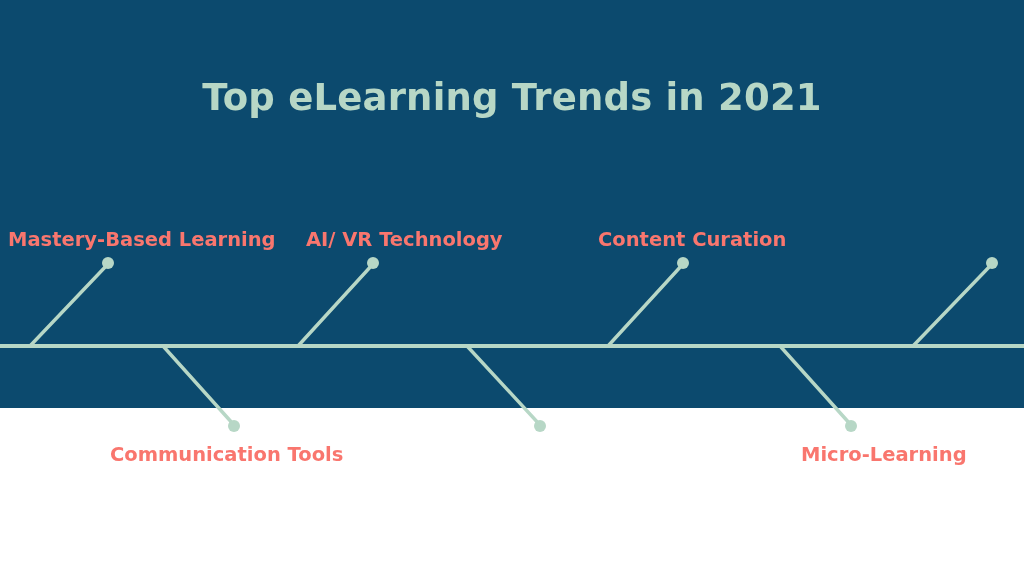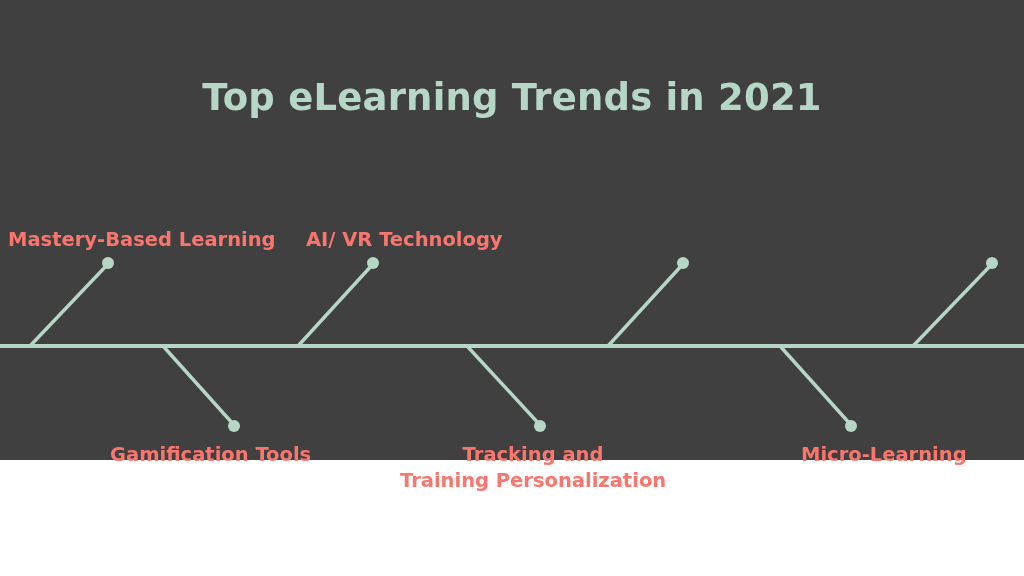--- a/index.html
+++ b/index.html
@@ -9,22 +9,22 @@
   }
   body {
     width: 1024px;
     height: 576px;
     overflow: hidden;
     font-family: "DejaVu Sans", "Liberation Sans", sans-serif;
   }
   #canvas {
     position: relative;
     width: 1024px;
-    height: 460px;
-    background: #404040;
+    height: 408px;
+    background: #0c4a6e;
   }
   #fishbone-svg {
     position: absolute;
     left: 0;
     top: 0;
     width: 1024px;
     height: 576px;
   }
   .chart-title {
     position: absolute;
@@ -101,24 +101,21 @@
       <circle cx="851" cy="426" r="6" fill="#b7d7c6"></circle>
     </g>
   </svg>
 
   <div class="chart-title">Top eLearning Trends in 2021</div>
 
   <div class="branch-label lbl-mastery">Mastery-Based Learning</div>
 
   <div class="branch-label lbl-aivr">AI/ VR Technology</div>
 
+  <div class="branch-label lbl-content">Content Curation</div>
 
 
-  <div class="branch-label lbl-comm">Gamification Tools</div>
+  <div class="branch-label lbl-comm">Communication Tools</div>
 
-  <div class="branch-label center lbl-tracking">
-    <div>Tracking and</div>
-    <div>Training Personalization</div>
-  </div>
 
   <div class="branch-label lbl-micro">Micro-Learning</div>
 
 </div>
 
 </body></html>

